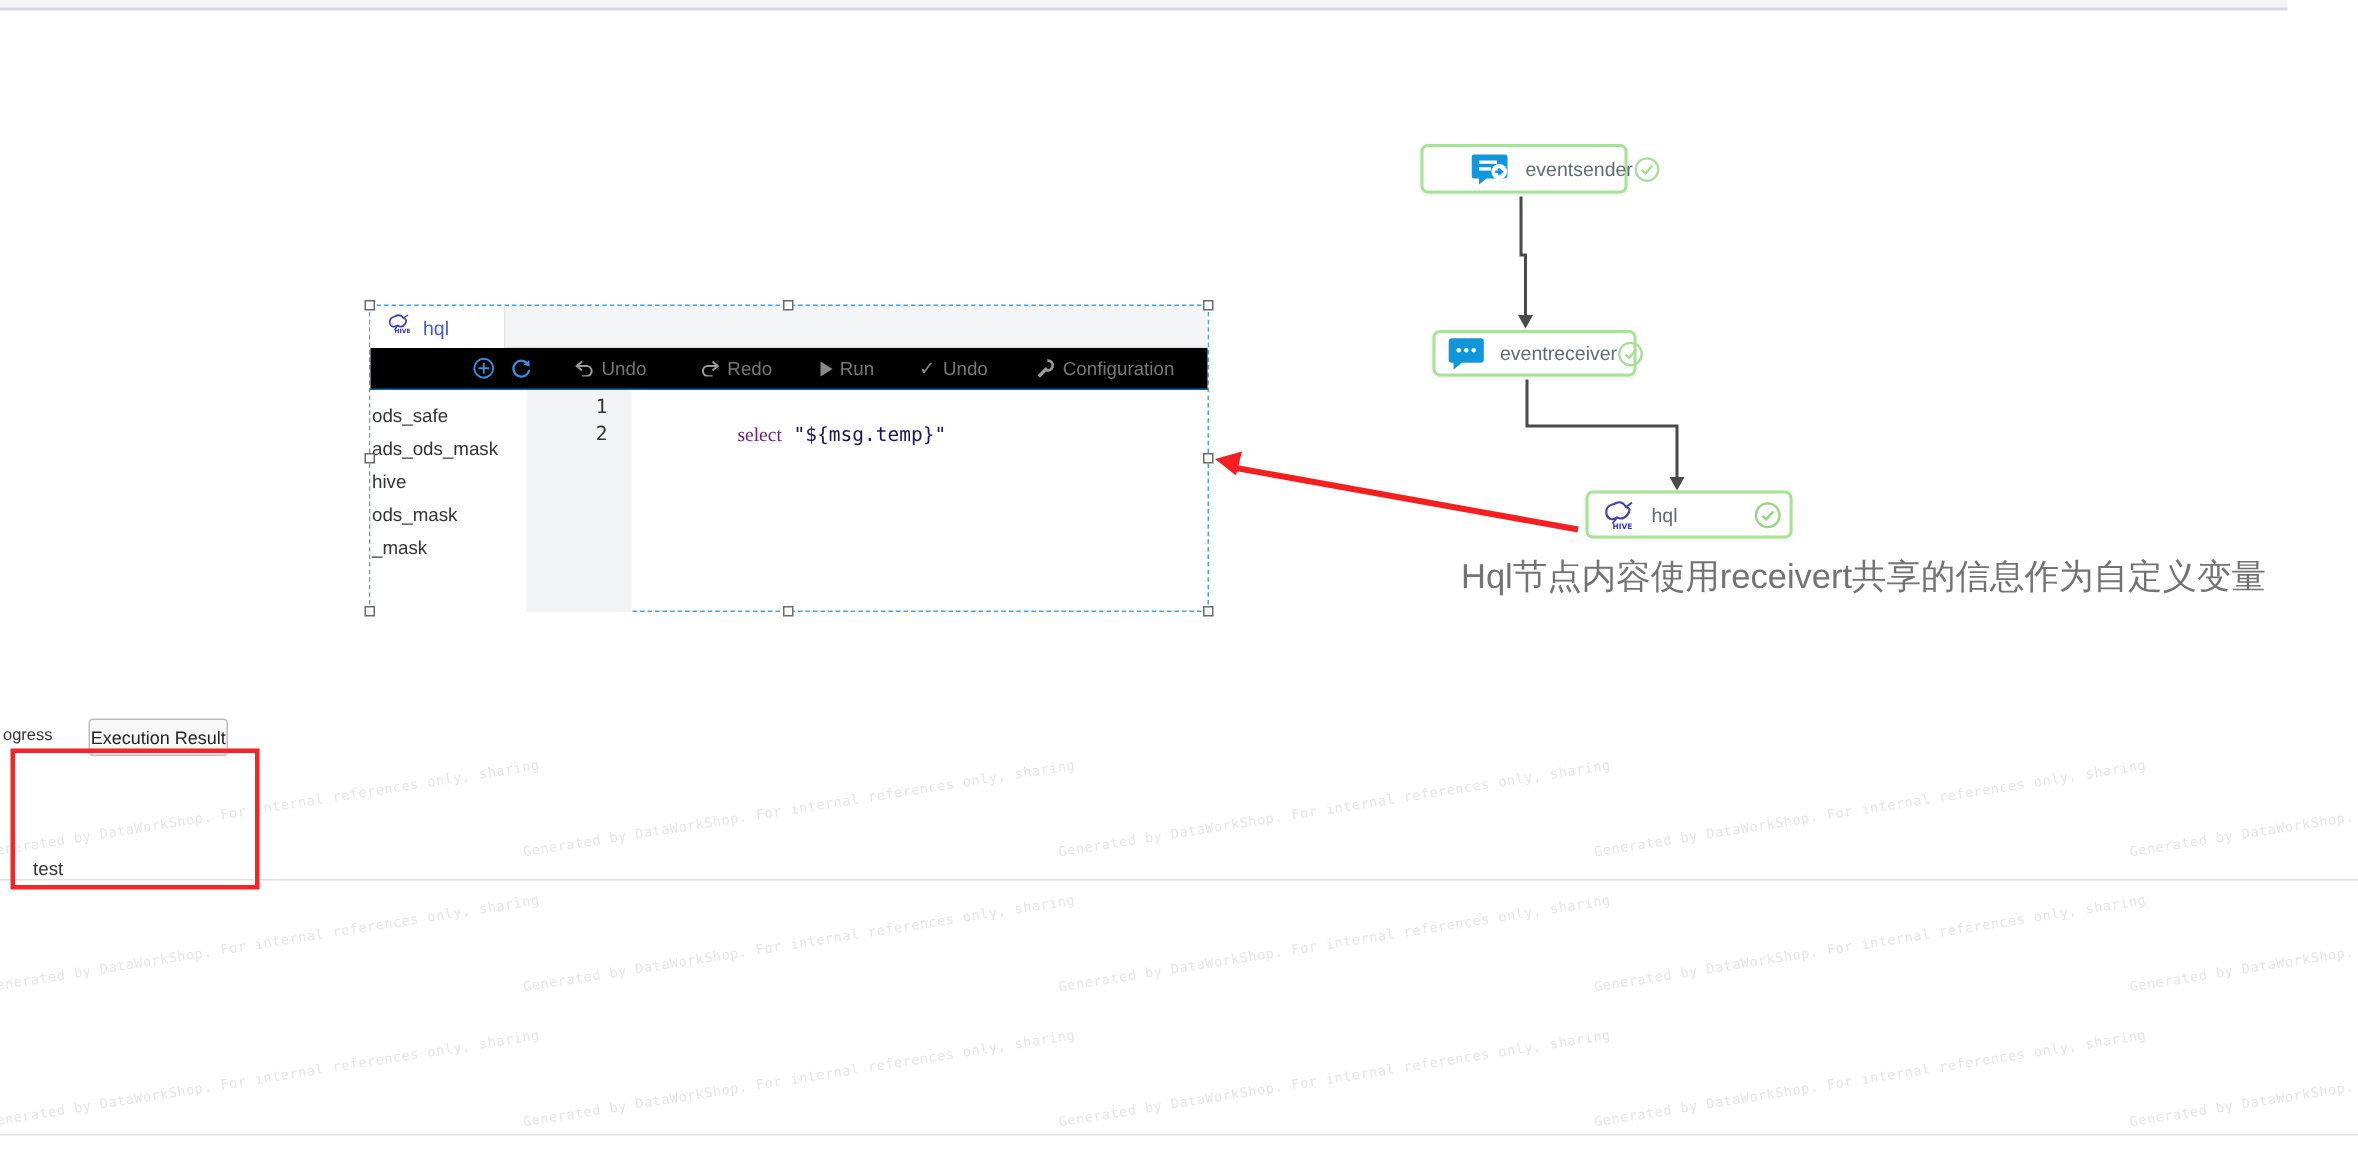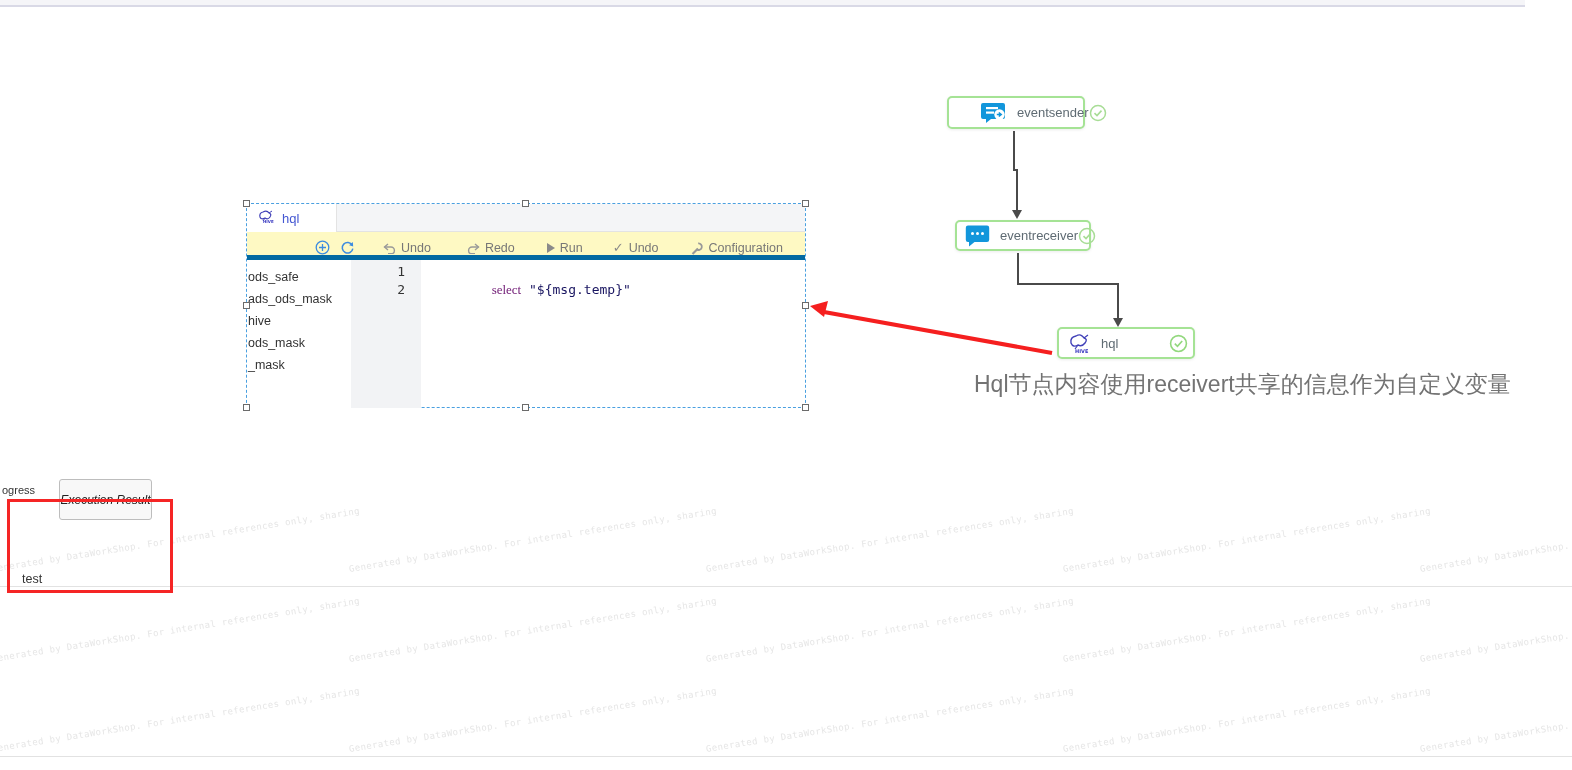--- a/index.html
+++ b/index.html
@@ -18,22 +18,22 @@
             border:1px solid #6b6b6b; z-index:30; }
   .h-nw{left:-4px;top:-4px;} .h-n{left:calc(50% - 4px);top:-4px;} .h-ne{right:-4px;top:-4px;}
   .h-w{left:-4px;top:calc(50% - 4px);} .h-e{right:-4px;top:calc(50% - 4px);}
   .h-sw{left:-4px;bottom:-4px;} .h-s{left:calc(50% - 4px);bottom:-4px;} .h-se{right:-4px;bottom:-4px;}
 
   .tab-row { display:flex; height:28px; background:#f4f5f7; border-bottom:1px solid #e3e3e3; }
   .editor-tab { width:90px; height:28px; background:#fff; border-right:1px solid #e3e3e3;
                 display:flex; align-items:center; gap:8px; padding-left:10px; }
   .editor-tab-label { color:#4457d2; font-size:13px; }
 
-  .toolbar-row { display:flex; align-items:flex-end; height:28px; background:#fef9c3;
-                 border-bottom:5px solid #0369a1; font-size:12.5px; color:#777; }
+  .toolbar-row { display:flex; align-items:center; height:28px; background:#000000;
+                 border-bottom:1px solid #0369a1; font-size:12.5px; color:#777; }
   .tb-icon-btn { margin-left:10px; display:flex; align-items:center; cursor:pointer; }
   .tb-btn { display:flex; align-items:center; gap:5px; cursor:pointer; white-space:nowrap; }
   .play-tri { width:0; height:0; border-left:8px solid #8a8a8a;
               border-top:5px solid transparent; border-bottom:5px solid transparent; display:inline-block; }
   .check-gl { color:#8a8a8a; font-size:13px; }
 
   .content-row { display:flex; height:148px; }
   .obj-list { width:104px; background:#fff; padding-top:6px; overflow:hidden; }
   .obj-item { height:22px; line-height:22px; font-size:12.5px; color:#333; padding-left:1px;
               white-space:nowrap; }
@@ -55,23 +55,23 @@
   .node-check { margin-left:auto; margin-right:5px; display:flex; align-items:center; }
 
   svg.overlay { position:absolute; left:0; top:0; width:1572px; height:770px;
                 pointer-events:none; z-index:5; }
 
   .red-note { position:absolute; left:974px; top:369px; font-size:23px; color:#737373;
               white-space:nowrap; z-index:6; }
 
   
   .bp-tab-progress { position:absolute; left:2px; top:484px; font-size:11px; color:#333; }
-  .bp-tab-exec { position:absolute; left:59px; top:479px; width:93px; height:41px;
+  .bp-tab-exec { position:absolute; left:59px; top:479px; width:93px; height:25px;
                  background:#f8f8f8; border:1px solid #bdbdbd; border-radius:3px;
-                 font-size:12px; color:#222; display:flex; align-items:center; justify-content:center;font-style:italic; }
+                 font-size:12px; color:#222; display:flex; align-items:center; justify-content:center; }
   .tbl-header { position:absolute; left:0; top:509px; width:1572px; height:33px;
                 background:#2e87e1; display:flex; align-items:center; z-index:2; }
   .tbl-header-label { color:#fff; font-weight:bold; font-size:13.5px; margin-left:22px; }
   .sort-icon { display:inline-flex; flex-direction:column; gap:2px; margin-left:8px; cursor:pointer; }
   .sort-icon .up { width:0;height:0;border-left:4px solid transparent;border-right:4px solid transparent;
                    border-bottom:5px solid #aacdf2; }
   .sort-icon .down { width:0;height:0;border-left:4px solid transparent;border-right:4px solid transparent;
                      border-top:5px solid #aacdf2; }
   .tbl-row1 { position:absolute; left:0; top:542px; width:1572px; height:45px;
               border-bottom:1px solid #e2e2e2; display:flex; align-items:flex-end; z-index:2; }

